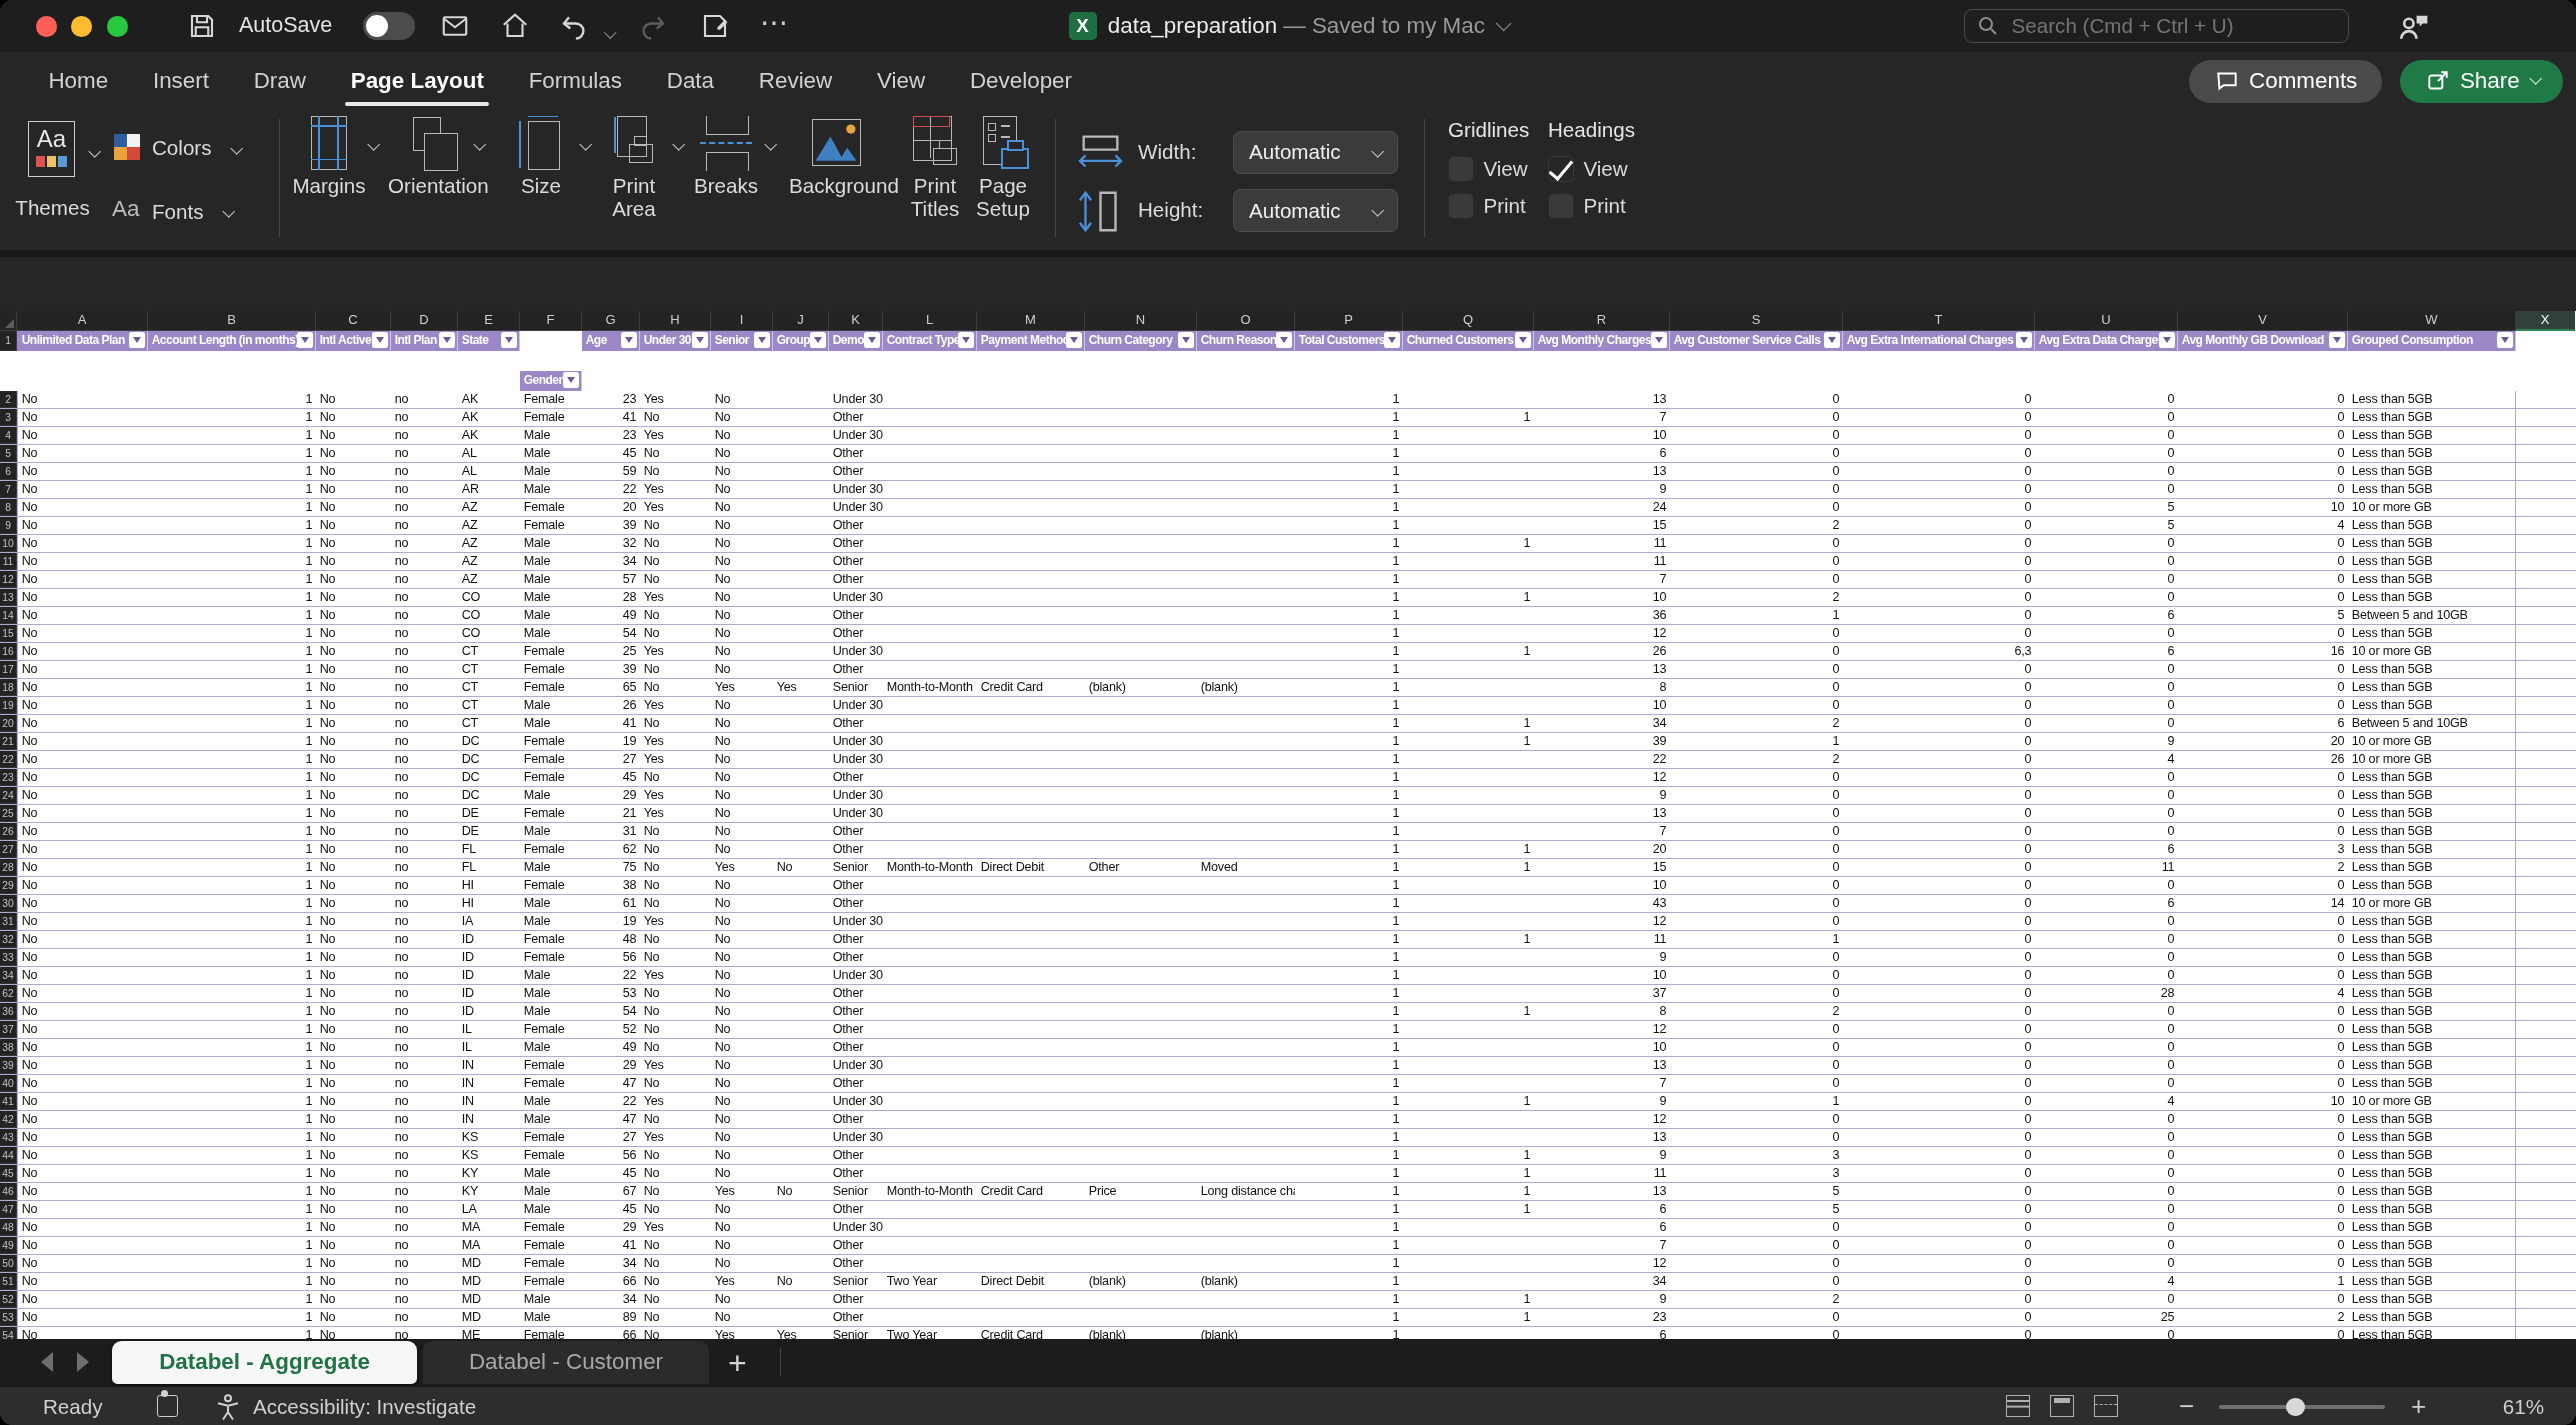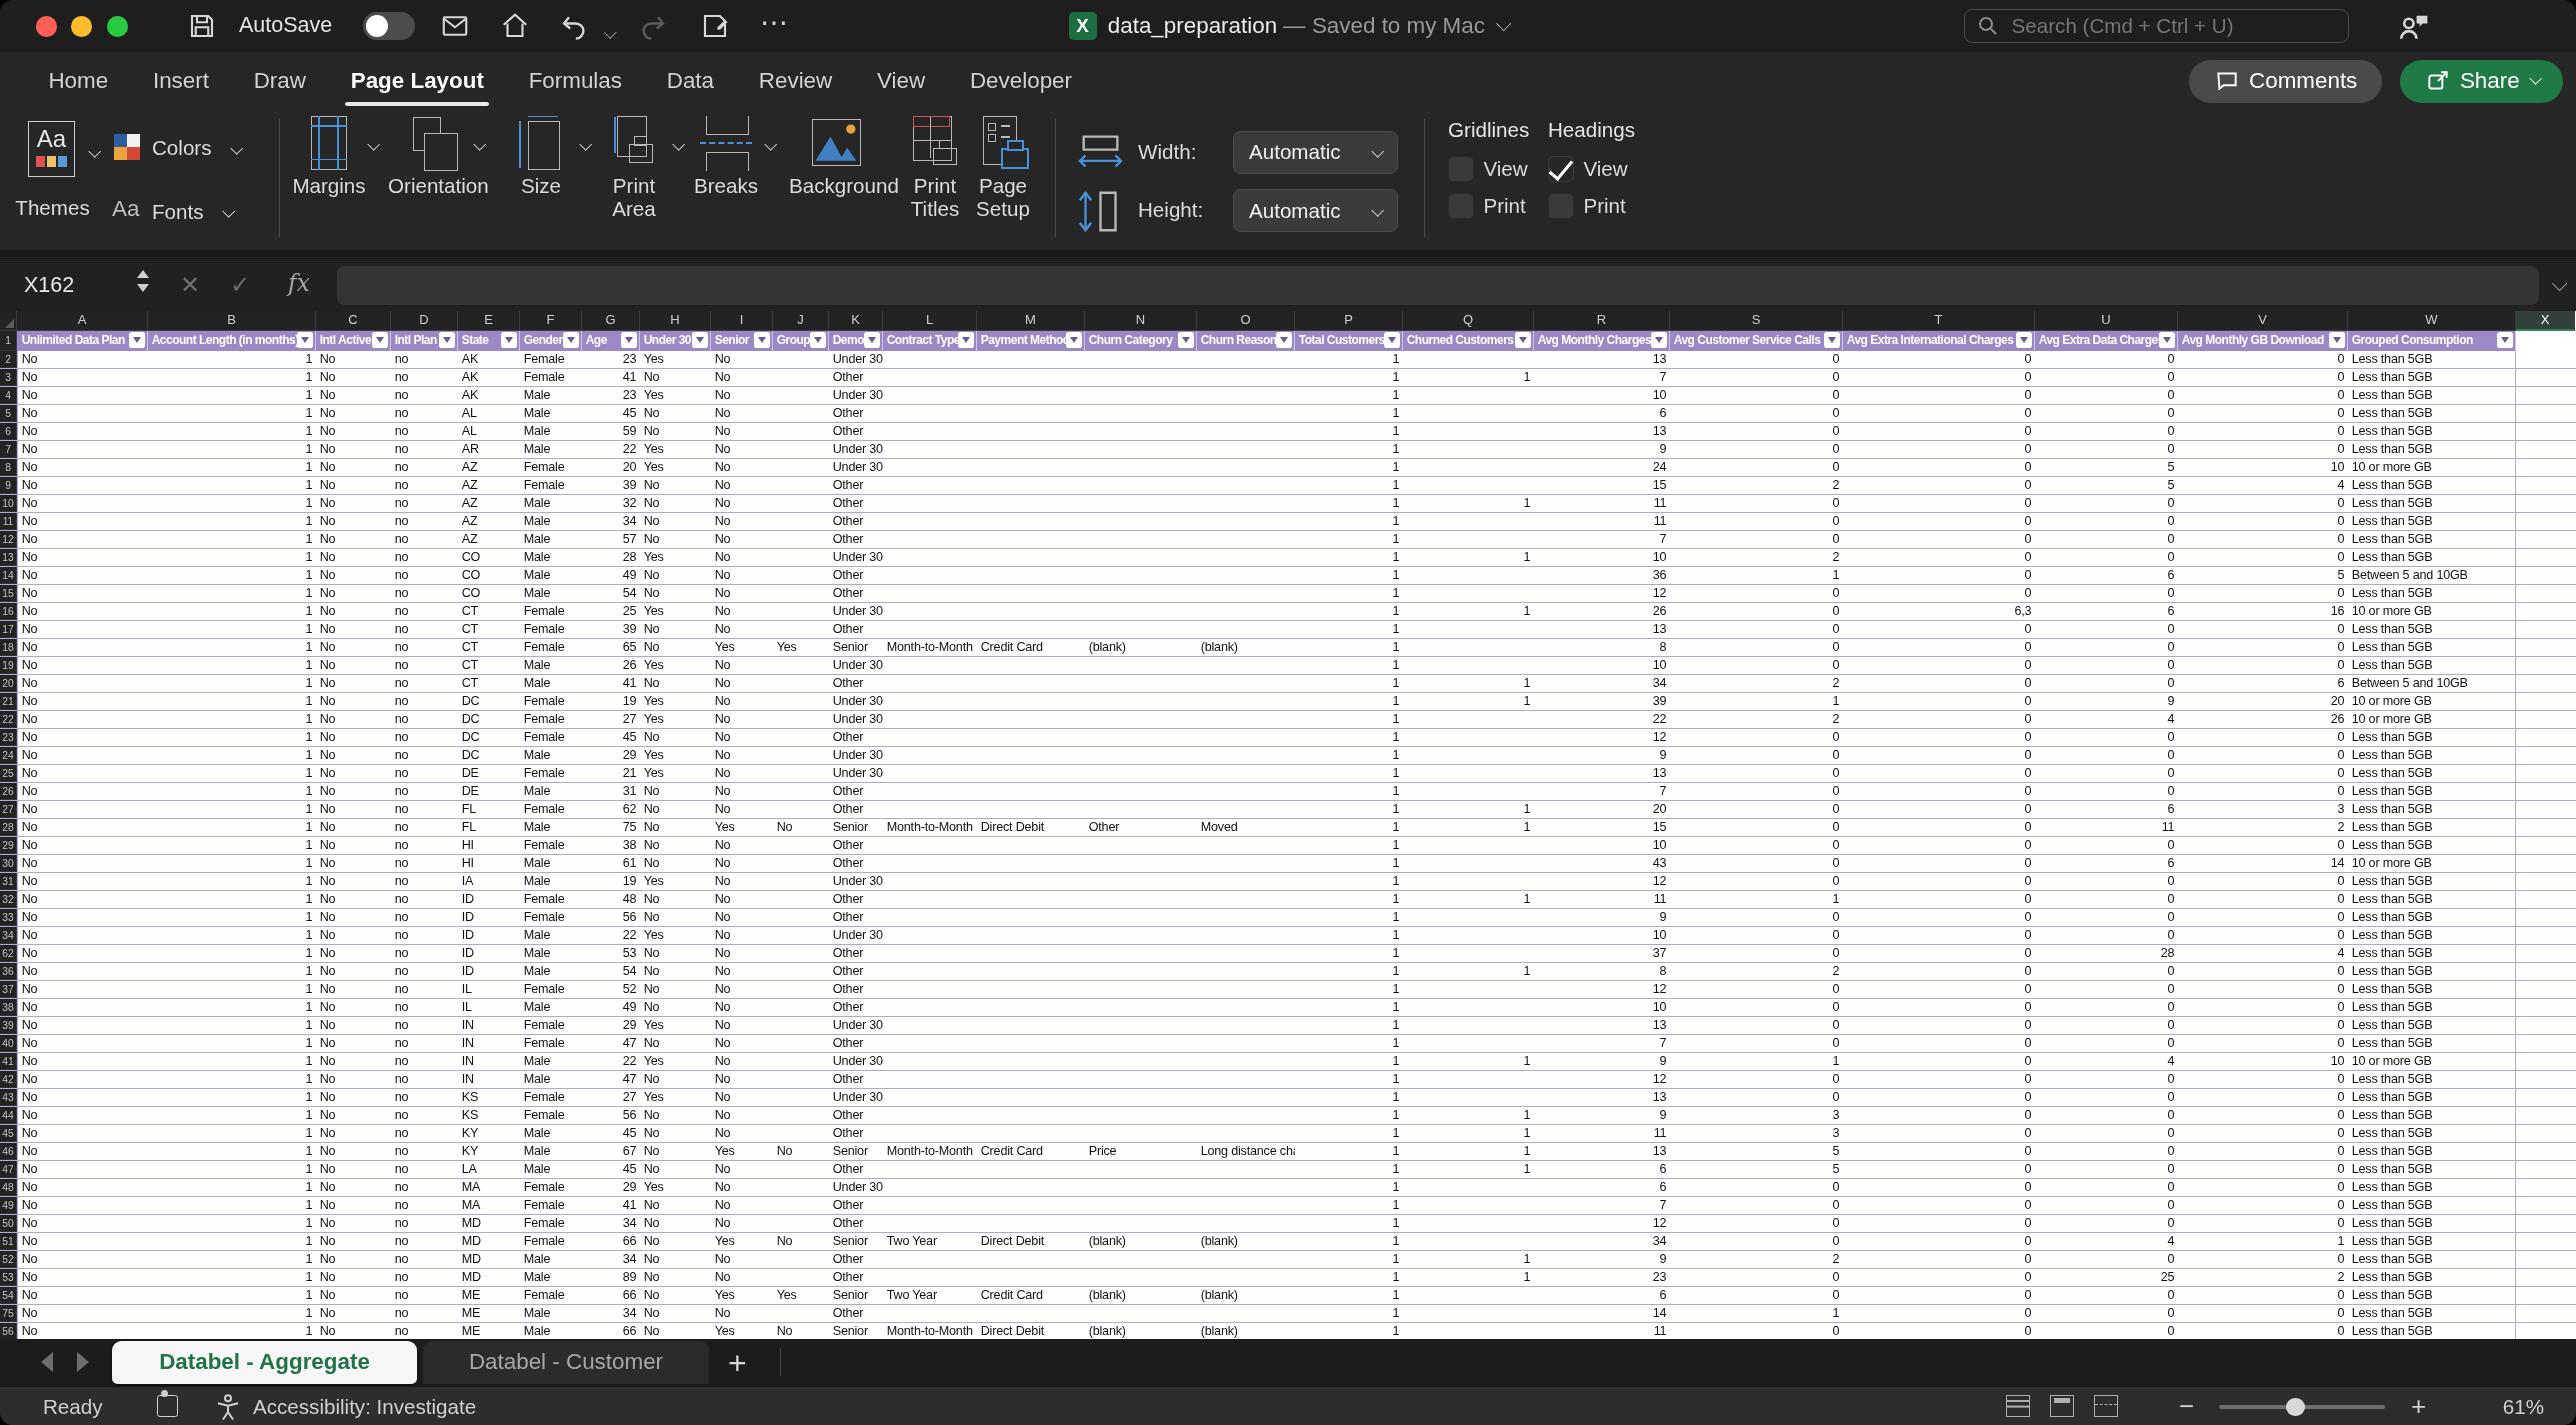--- a/index.html
+++ b/index.html
@@ -406,32 +406,20 @@
         <span class="cb checked"></span>
         <span class="riblabel">View</span>
       </div>
       <div class="chkrow">
         <span class="cb"></span>
         <span class="riblabel">Print</span>
       </div>
     </div>
   </div>
 
-  <div class="fbar">
-    <div class="namebox">X162</div>
-    <div class="spinner">
-        <i class="spin-up"></i>
-        <i class="spin-down"></i>
-      </div>
-    <span class="fx-x">✕</span>
-    <span class="fx-check">✓</span>
-    <span class="fx-fx">fx</span>
-    <div class="finput"></div>
-    <span class="chev fchev"></span>
-  </div>
 
   <div class="grid">
     <div class="grow">
         <div class="corner">
           <i></i>
         </div>
         <div class="colletter" style="width: 131px;">A</div>
         <div class="colletter" style="width: 168px;">B</div>
         <div class="colletter" style="width: 75px;">C</div>
         <div class="colletter" style="width: 67px;">D</div>
@@ -481,21 +469,21 @@
           <div class="fbtn">
             <i></i>
           </div>
         </div>
         <div class="hcell" style="width: 62px;">
           <span>State</span>
           <div class="fbtn">
             <i></i>
           </div>
         </div>
-        <div class="hcell" style="width: 62px;">
+        <div class="hcell" style="width: 62px; margin-top: 40px;">
           <span>Gender</span>
           <div class="fbtn">
             <i></i>
           </div>
         </div>
         <div class="hcell" style="width: 58px;">
           <span>Age</span>
           <div class="fbtn">
             <i></i>
           </div>

